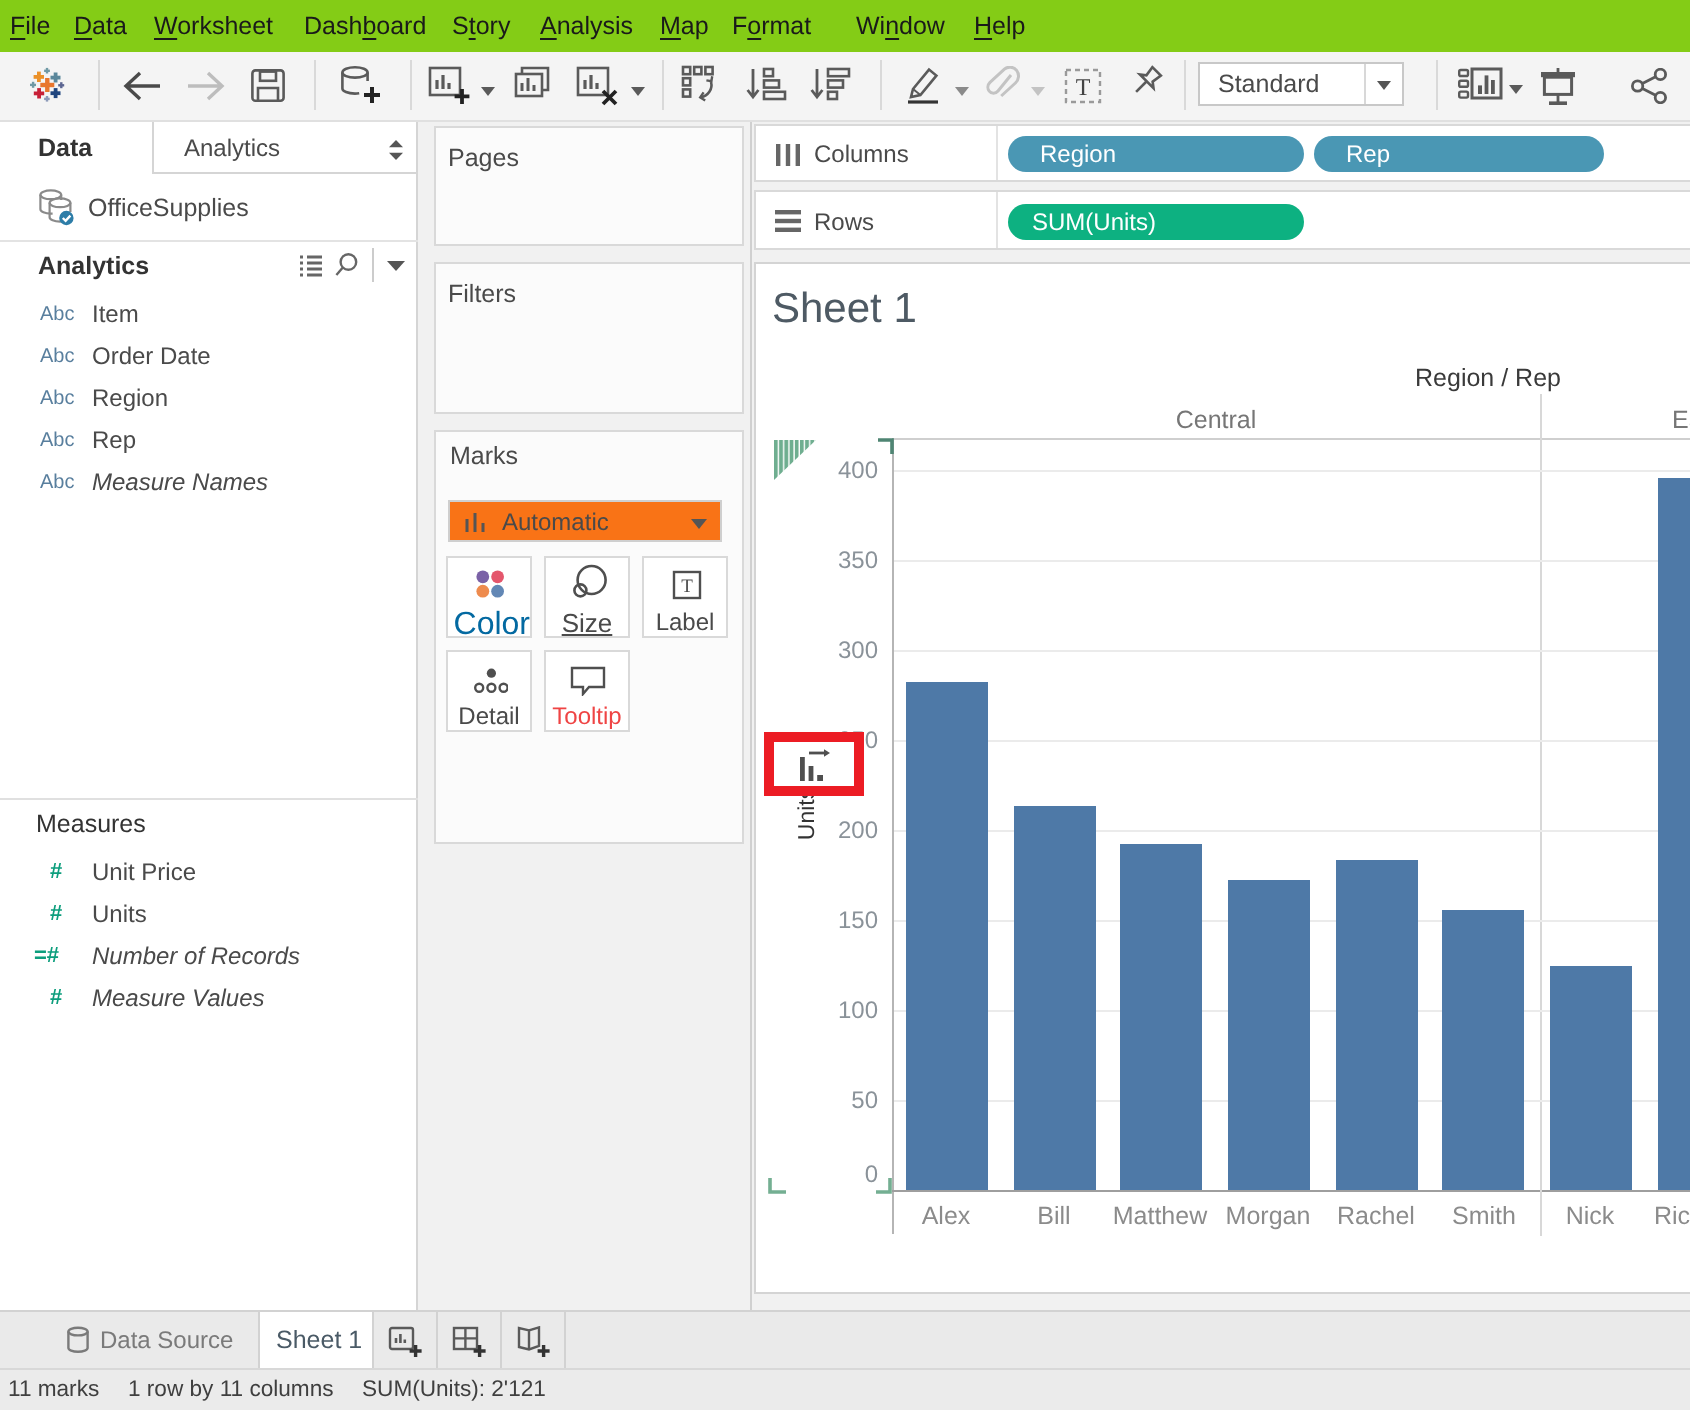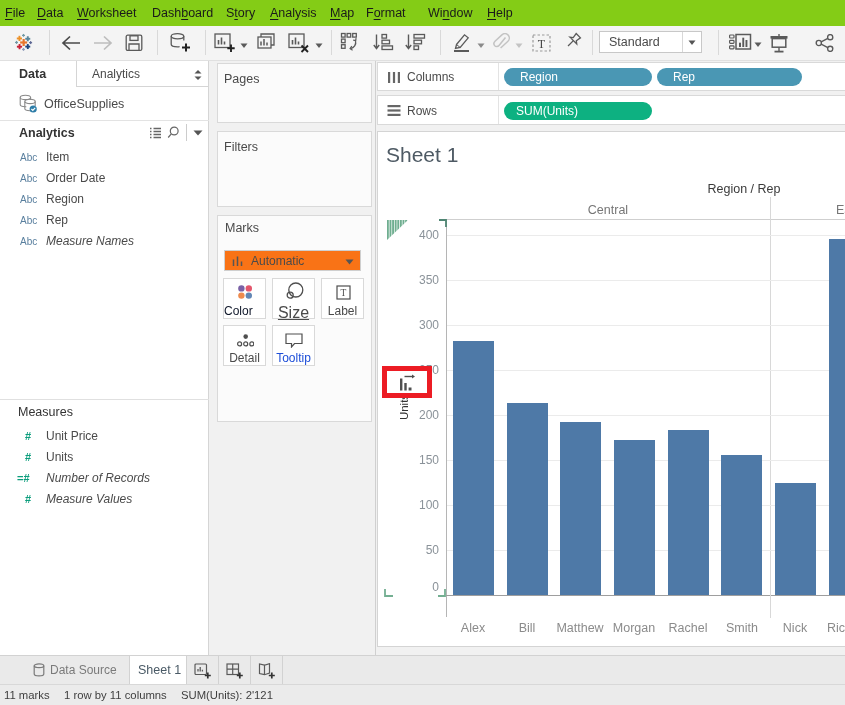--- a/index.html
+++ b/index.html
@@ -24,21 +24,21 @@
   .abc{position:absolute;font-size:10px;color:#597f9e;letter-spacing:0;}
   .hash{position:absolute;font-size:11px;color:#0d9e7d;font-weight:bold;}
   
   .shelf{position:absolute;background:#fff;border:1px solid #d9d9d9;box-sizing:border-box;}
   .pill{position:absolute;height:18px;border-radius:9px;color:#fff;font-size:12px;line-height:18px;}
   
   #sheet{position:absolute;left:377px;top:131px;width:468px;height:516px;background:#fff;border:1px solid #d4d4d4;border-right:none;box-sizing:border-box;}
   .gridline{position:absolute;height:1px;background:#ebebeb;}
   .bar{position:absolute;background:#4e79a7;}
   .ylab{position:absolute;width:40px;text-align:right;font-size:12px;color:#8a9299;}
-  .xlab{position:absolute;font-size:12.5px;color:#8b8b8b;text-align:center;margin-top:20px;}
+  .xlab{position:absolute;font-size:12.5px;color:#8b8b8b;text-align:center;}
   
   #tabbar{position:absolute;left:0;top:655px;width:845px;height:29px;background:#eaeaea;border-top:1px solid #d2d2d2;box-sizing:border-box;}
   #statusbar{position:absolute;left:0;top:684px;width:845px;height:21px;background:#ebebeb;border-top:1px solid #d8d8d8;box-sizing:border-box;font-size:11.3px;color:#3f3f3f;}
 </style>
 </head>
 <body>
 <div id="app">
 
   <div id="menubar">
     <span style="left:5px"><u>F</u>ile</span>
@@ -311,28 +311,28 @@
         </svg>
     </div>
 
     <div class="abs" style="left:14px;top:217px;width:43px;height:41px;background:#fff;border:1px solid #d9d9d9;box-sizing:border-box;">
       <svg style="position:absolute;left:13px;top:5px" width="16" height="16" viewBox="0 0 16 16">
         <circle cx="4.4" cy="4.4" r="3.2" fill="#7a61a6"></circle>
           <circle cx="11.8" cy="4.4" r="3.2" fill="#e4566c"></circle>
         <circle cx="4.4" cy="11.6" r="3.2" fill="#ee8b4e"></circle>
           <circle cx="11.8" cy="11.6" r="3.2" fill="#6287b5"></circle>
       </svg>
-      <span style="position:absolute;left:0;top:25px;width:100%;text-align:left;font-size:12px;color:#0f172a;">Color</span>
+      <span style="position:absolute;left:0;top:25px;width:100%;text-align:right;font-size:16px;color:#0369a1;">Color</span>
     </div>
     <div class="abs" style="left:63px;top:217px;width:43px;height:41px;background:#fff;border:1px solid #d9d9d9;box-sizing:border-box;">
       <svg style="position:absolute;left:12px;top:3px" width="19" height="19" viewBox="0 0 19 19" fill="none" stroke="#4f4f4f" stroke-width="1.3">
         <circle cx="10.8" cy="8" r="7"></circle>
           <circle cx="5.2" cy="13.2" r="3"></circle>
       </svg>
-      <span style="position:absolute;left:0;top:25px;width:100%;text-align:center;font-size:16px;color:#4a4a4a;text-decoration:underline;">Size</span>
+      <span style="position:absolute;left:0;top:25px;width:100%;text-align:center;font-size:13px;color:#4a4a4a;text-decoration:underline;">Size</span>
     </div>
     <div class="abs" style="left:112px;top:217px;width:43px;height:41px;background:#fff;border:1px solid #d9d9d9;box-sizing:border-box;">
       <svg style="position:absolute;left:14px;top:6px" width="15" height="15" viewBox="0 0 15 15">
         <rect x="1" y="1" width="13" height="13" fill="none" stroke="#4f4f4f" stroke-width="1.2"></rect>
         <text x="7.5" y="11" font-size="9.5" fill="#4f4f4f" text-anchor="middle" font-family="Liberation Serif,serif">T</text>
       </svg>
       <span style="position:absolute;left:0;top:25px;width:100%;text-align:center;font-size:12px;color:#4a4a4a;">Label</span>
     </div>
 
     <div class="abs" style="left:14px;top:264px;width:43px;height:41px;background:#fff;border:1px solid #d9d9d9;box-sizing:border-box;">
@@ -343,21 +343,21 @@
             <circle cx="8.7" cy="9.9" r="2"></circle>
             <circle cx="14.8" cy="9.9" r="2"></circle>
         </g>
       </svg>
       <span style="position:absolute;left:0;top:25px;width:100%;text-align:center;font-size:12px;color:#4a4a4a;">Detail</span>
     </div>
     <div class="abs" style="left:63px;top:264px;width:43px;height:41px;background:#fff;border:1px solid #d9d9d9;box-sizing:border-box;">
       <svg style="position:absolute;left:12px;top:7px" width="18" height="15" viewBox="0 0 18 15" fill="none" stroke="#4f4f4f" stroke-width="1.2">
         <path d="M1,1 L17,1 L17,10.5 L9.5,10.5 L6.5,14 L6.5,10.5 L1,10.5 Z"></path>
       </svg>
-      <span style="position:absolute;left:0;top:25px;width:100%;text-align:center;font-size:12px;color:#1d4ed8;">Tooltip</span>
+      <span style="position:absolute;left:0;top:25px;width:100%;text-align:center;font-size:12px;color:#ef4444;">Tooltip</span>
     </div>
   </div>
 
   <div id="rightarea">
     <div class="shelf" style="left:1px;top:1px;width:470px;height:29px;">
       <svg style="position:absolute;left:9px;top:8px" width="14" height="13" viewBox="0 0 14 13" fill="#666">
         <rect x="1" y="1" width="2.2" height="11"></rect>
           <rect x="5.9" y="1" width="2.2" height="11"></rect>
           <rect x="10.8" y="1" width="2.2" height="11"></rect>
       </svg>

